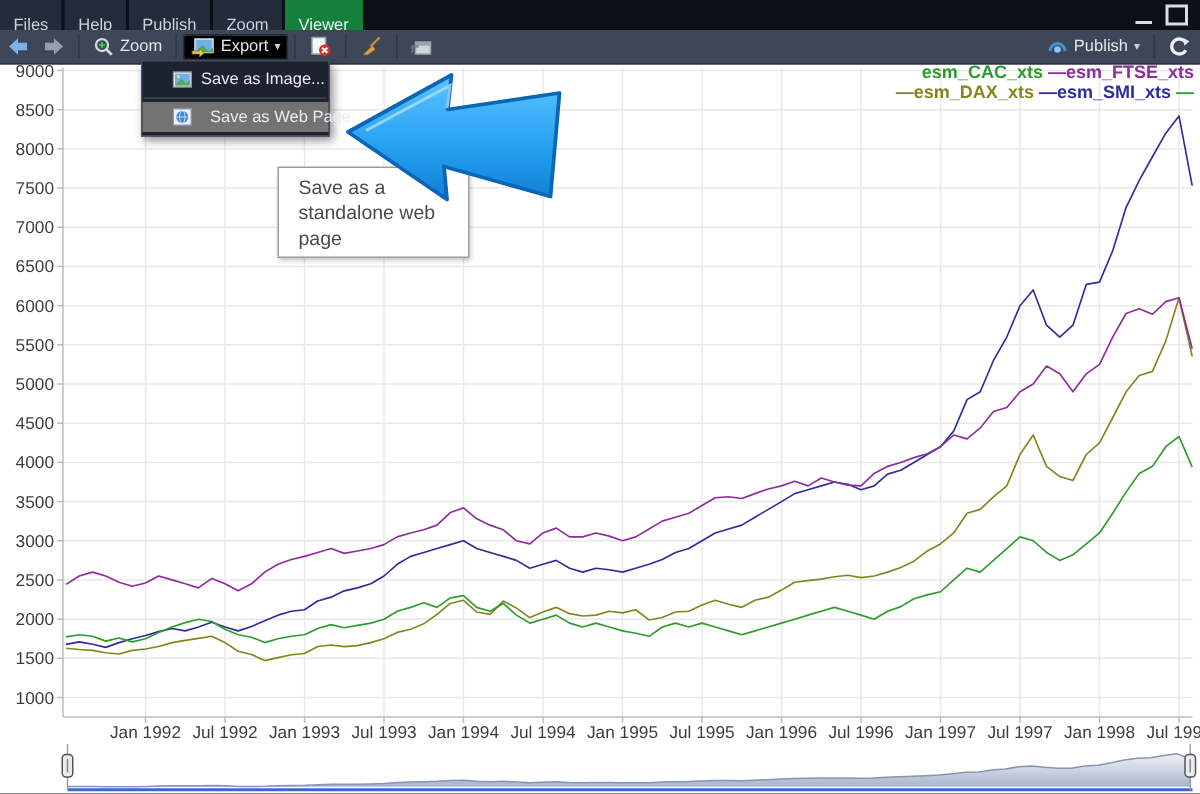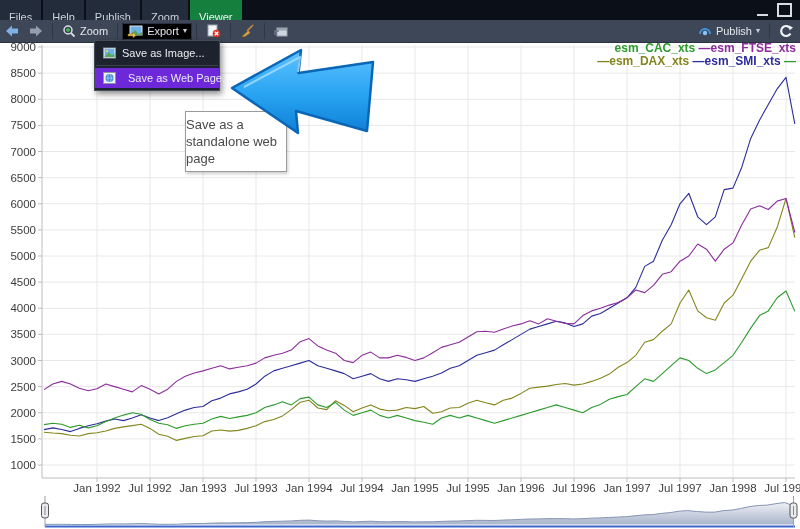--- a/index.html
+++ b/index.html
@@ -24,27 +24,27 @@
   .tb-right{margin-left:auto;display:flex;align-items:center;}
   .icon{display:inline-flex;align-items:center;justify-content:center;}
   
   .chart-svg{position:absolute;left:0;top:0;z-index:1;}
   .legend{position:absolute;right:4px;top:42px;z-index:2;text-align:right;
           font-size:12px;font-weight:bold;line-height:13px;letter-spacing:0;}
   .legend .dash{font-weight:bold;}
   
   .menu{position:absolute;left:94px;top:40px;width:124px;z-index:10;background:#1d232e;
         border:1px solid #444c5a;box-shadow:2px 3px 6px rgba(0,0,0,.45);padding:2px 0;}
-  .menu-item{display:flex;align-items:center;gap:6px;height:20px;padding:0 8px;color:#e9ecf0;
+  .menu-item{display:flex;align-items:center;gap:6px;height:20px;padding:0 20px;color:#e9ecf0;
              font-size:11px;white-space:nowrap;}
-  .menu-item.hover{background:#6d28d9;gap:12px;}
+  .menu-item.hover{background:#737373;gap:12px;}
   .menu-sep{height:1px;background:#3a424f;margin:2px 1px;}
   
   .tooltip{position:absolute;left:185px;top:111px;width:100px;z-index:11;background:#fff;
-           border:1px solid #9b9b9b;box-shadow:1px 2px 3px rgba(0,0,0,.2);padding:4px 0;
+           border:1px solid #9b9b9b;box-shadow:1px 2px 3px rgba(0,0,0,.2);padding:4px 13px;
            color:#4a4a4a;font-size:13px;line-height:17px;}
   
   .arrow-svg{position:absolute;left:0;top:0;z-index:12;pointer-events:none;}
 </style>
 </head>
 <body>
 
 <div class="screen">
 
   <svg class="chart-svg" width="800" height="529">

